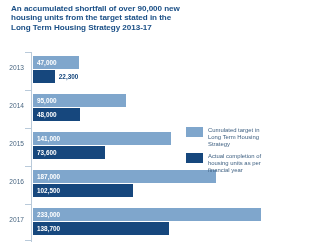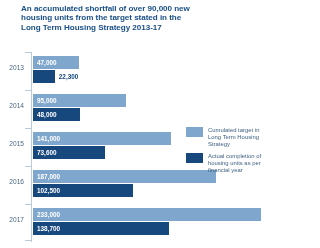--- a/index.html
+++ b/index.html
@@ -12,21 +12,21 @@
     height: 248px;
     position: relative;
     overflow: hidden;
     font-family: "Liberation Sans", sans-serif;
     color: #1f5186;
   }
 
   
   #chart-title {
     position: absolute;
-    left: 21px;
+    left: 11px;
     top: 4px;
     width: 180px;
     font-size: 8.1px;
     line-height: 9.4px;
     font-weight: bold;
     color: #1a4f86;
     letter-spacing: -0.05px;
   }
 
   

